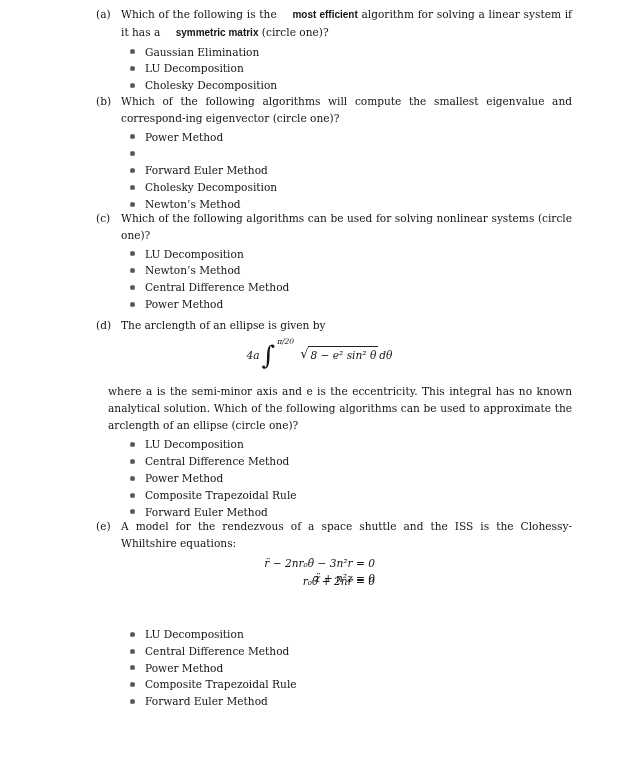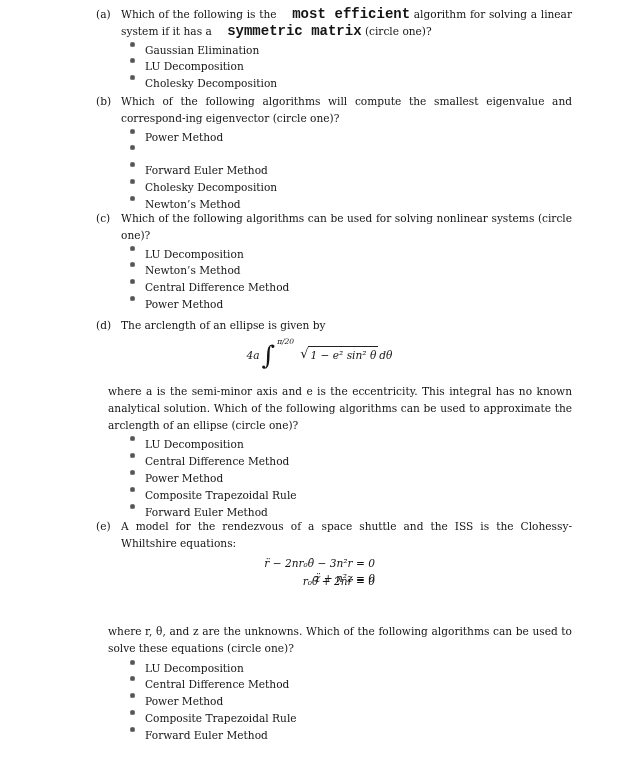--- a/index.html
+++ b/index.html
@@ -11,28 +11,28 @@
       line-height: 16.8px;
       -webkit-font-smoothing: antialiased;
     }
     .page { position: absolute; left: 0; top: 0; width: 639px; height: 761px; }
     .q { position: absolute; left: 96px; width: 476px; }
     .q-head { display: flex; }
     .q-label { width: 25px; flex: none; }
     .q-text { flex: 1; text-align: justify; }
     .q-para { margin-left: 12px; text-align: justify; }
     .opts { list-style: none; margin: 0; padding: 0; margin-left: 25px; }
-    .opt { display: flex; align-items: flex-start; height: 16.8px; }
+    .opt { display: flex; align-items: center; height: 16.8px; }
     .bullet {
       display: inline-block; width: 5px; height: 5px; border-radius: 50%;
       background: #555; margin-left: 9px; margin-right: 10px; flex: none;
       box-shadow: 0 0 0 0.5px #888 inset;
     }
     .opt-text { white-space: nowrap; }
-    .b { font-weight: bold; font-family: Liberation Mono, monospace; font-size: 14px; margin-left: 12px; }
+    .b { font-weight: bold; font-family: Liberation Sans, sans-serif; font-size: 10px; margin-left: 12px; }
     .eq-block { position: absolute; left: 0; width: 639px; text-align: center; }
     .integral {
       display: inline-flex; align-items: center; font-style: italic;
     }
     .int-sign { font-size: 26px; font-style: normal; line-height: 26px; margin: 0 2px; position: relative; }
     .int-lims { display: inline-flex; flex-direction: row; justify-content: space-between; height: 34px; font-size: 7.5px; line-height: 8px; margin-right: 6px; }
     .sqrt { display: inline-flex; align-items: flex-start; }
     .sqrt-sign { font-style: normal; font-size: 13px; }
     .sqrt-body { border-top: 1px solid #222; padding: 0 2px; }
     .eqs { position: absolute; left: 0; width: 639px; }
@@ -127,21 +127,21 @@
   <div class="eq-block" style="top:338px;">
     <span class="integral">
       <span>4a</span>
       <span class="int-sign">∫</span>
       <span class="int-lims">
         <span>π/2</span>
         <span>0</span>
       </span>
       <span class="sqrt">
         <span class="sqrt-sign">√</span>
-        <span class="sqrt-body">1 − e² sin² θ</span>
+        <span class="sqrt-body">8 − e² sin² θ</span>
       </span>
       <span style="margin-left:1px;">dθ</span>
     </span>
   </div>
 
   <div class="q" style="top:383px;">
     <div class="q-para">where a is the semi-minor axis and e is the eccentricity. This integral has no known analytical solution. Which of the following algorithms can be used to approximate the arclength of an ellipse (circle one)?</div>
     <ul class="opts" style="margin-top:3px;">
       <li class="opt">
           <span class="bullet"></span>
@@ -173,21 +173,20 @@
     </div>
   </div>
 
   <div class="eqs">
     <div class="eq-row" style="top:555px;">r̈ − 2nr₀θ̇ − 3n²r = 0</div>
     <div class="eq-row" style="top:573px;">r₀θ̈ + 2nṙ = 0</div>
     <div class="eq-row" style="top:570px;">z̈ + n²z = 0</div>
   </div>
 
   <div class="q" style="top:623px;">
-    <div class="q-para">where r, θ, and z are the unknowns. Which of the following algorithms can be used to solve these equations (circle one)?</div>
     <ul class="opts" style="margin-top:3px;">
       <li class="opt">
           <span class="bullet"></span>
           <span class="opt-text">LU Decomposition</span>
         </li>
       <li class="opt">
           <span class="bullet"></span>
           <span class="opt-text">Central Difference Method</span>
         </li>
       <li class="opt">

